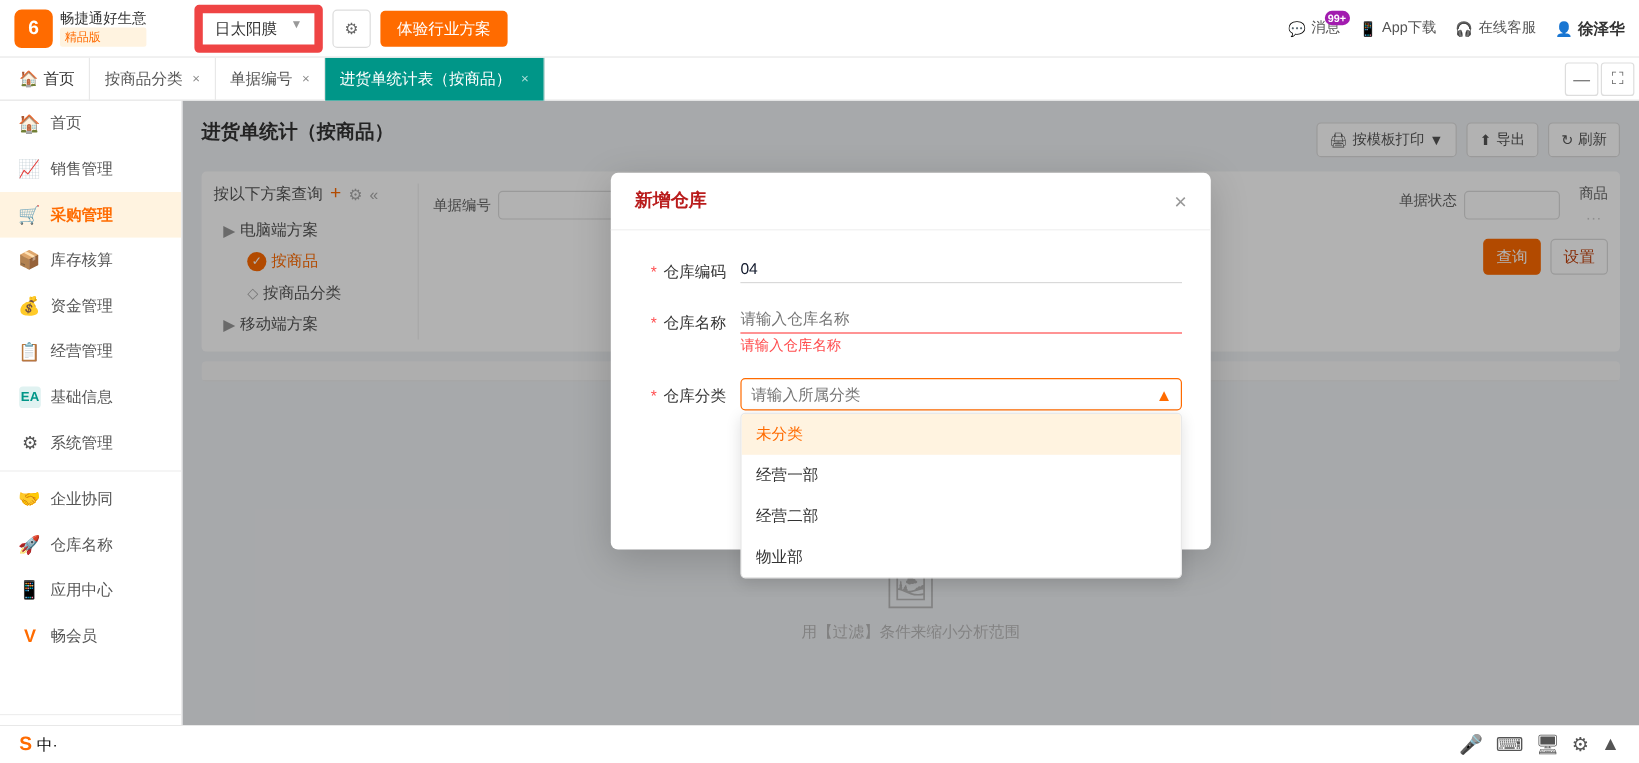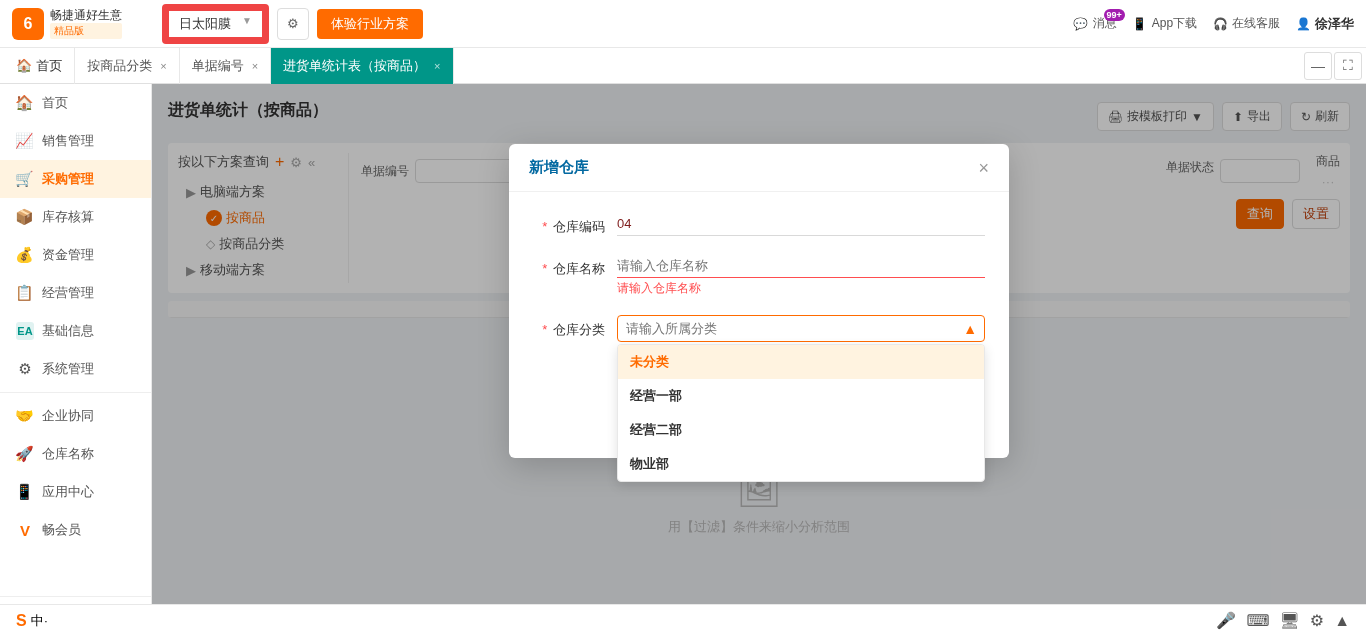--- a/index.html
+++ b/index.html
@@ -194,40 +194,40 @@
       box-shadow: 0 8px 32px rgba(0,0,0,0.18);
       position: relative;
       padding-bottom: 0;
       overflow: visible;
     }
     .dialog-header {
       display: flex; align-items: center; justify-content: space-between;
       padding: 14px 20px;
       border-bottom: 1px solid #f0f0f0;
     }
-    .dialog-title { font-size: 15px; font-weight: bold; color: #0369a1; }
+    .dialog-title { font-size: 15px; font-weight: bold; color: #b91c1c; }
     .dialog-close {
       cursor: pointer; color: #999; font-size: 18px;
       line-height: 1;
     }
     .dialog-body {
       padding: 20px 24px 10px;
     }
     .form-row {
       display: flex; align-items: flex-start; gap: 12px;
       margin-bottom: 18px;
     }
     .form-label {
       width: 72px; text-align: right; color: #333;
       font-size: 13px; padding-top: 6px; flex-shrink: 0;
     }
     .required-star { color: #ff4d4f; margin-right: 2px; }
     .form-input {
       flex: 1; border: none; border-bottom: 1px solid #d9d9d9;
-      padding: 4px 0; font-size: 13px; color: #7f1d1d; outline: none;
+      padding: 4px 0; font-size: 13px; color: #0f172a; outline: none;
       background: transparent;
     }
     .form-input.error { border-bottom-color: #ff4d4f; }
     .error-msg { color: #ff4d4f; font-size: 12px; margin-top: 2px; }
     .form-field-wrap { flex: 1; }
 
     .classify-input-wrap {
       flex: 1;
       position: relative;
     }
@@ -247,21 +247,21 @@
       left: 0; top: calc(100% + 2px);
       width: 100%;
       background: #fff;
       border: 1px solid #e8e8e8;
       border-radius: 4px;
       box-shadow: 0 4px 12px rgba(0,0,0,0.12);
       z-index: 200;
       overflow: hidden;
     }
     .dropdown-item {
-      padding: 8px 12px; cursor: pointer; font-size: 13px; color: #333; font-weight: bold;
+      padding: 8px 12px; cursor: pointer; font-size: 13px; color: #333;
     }
     .dropdown-item.selected { background: #fff3e0; color: #ff6b00; }
 
     .form-textarea {
       flex: 1; border: none; border-bottom: 1px solid #d9d9d9;
       padding: 4px 0; font-size: 13px; color: #333; outline: none;
       background: transparent; resize: none; min-height: 32px;
     }
 
     .dialog-footer {

